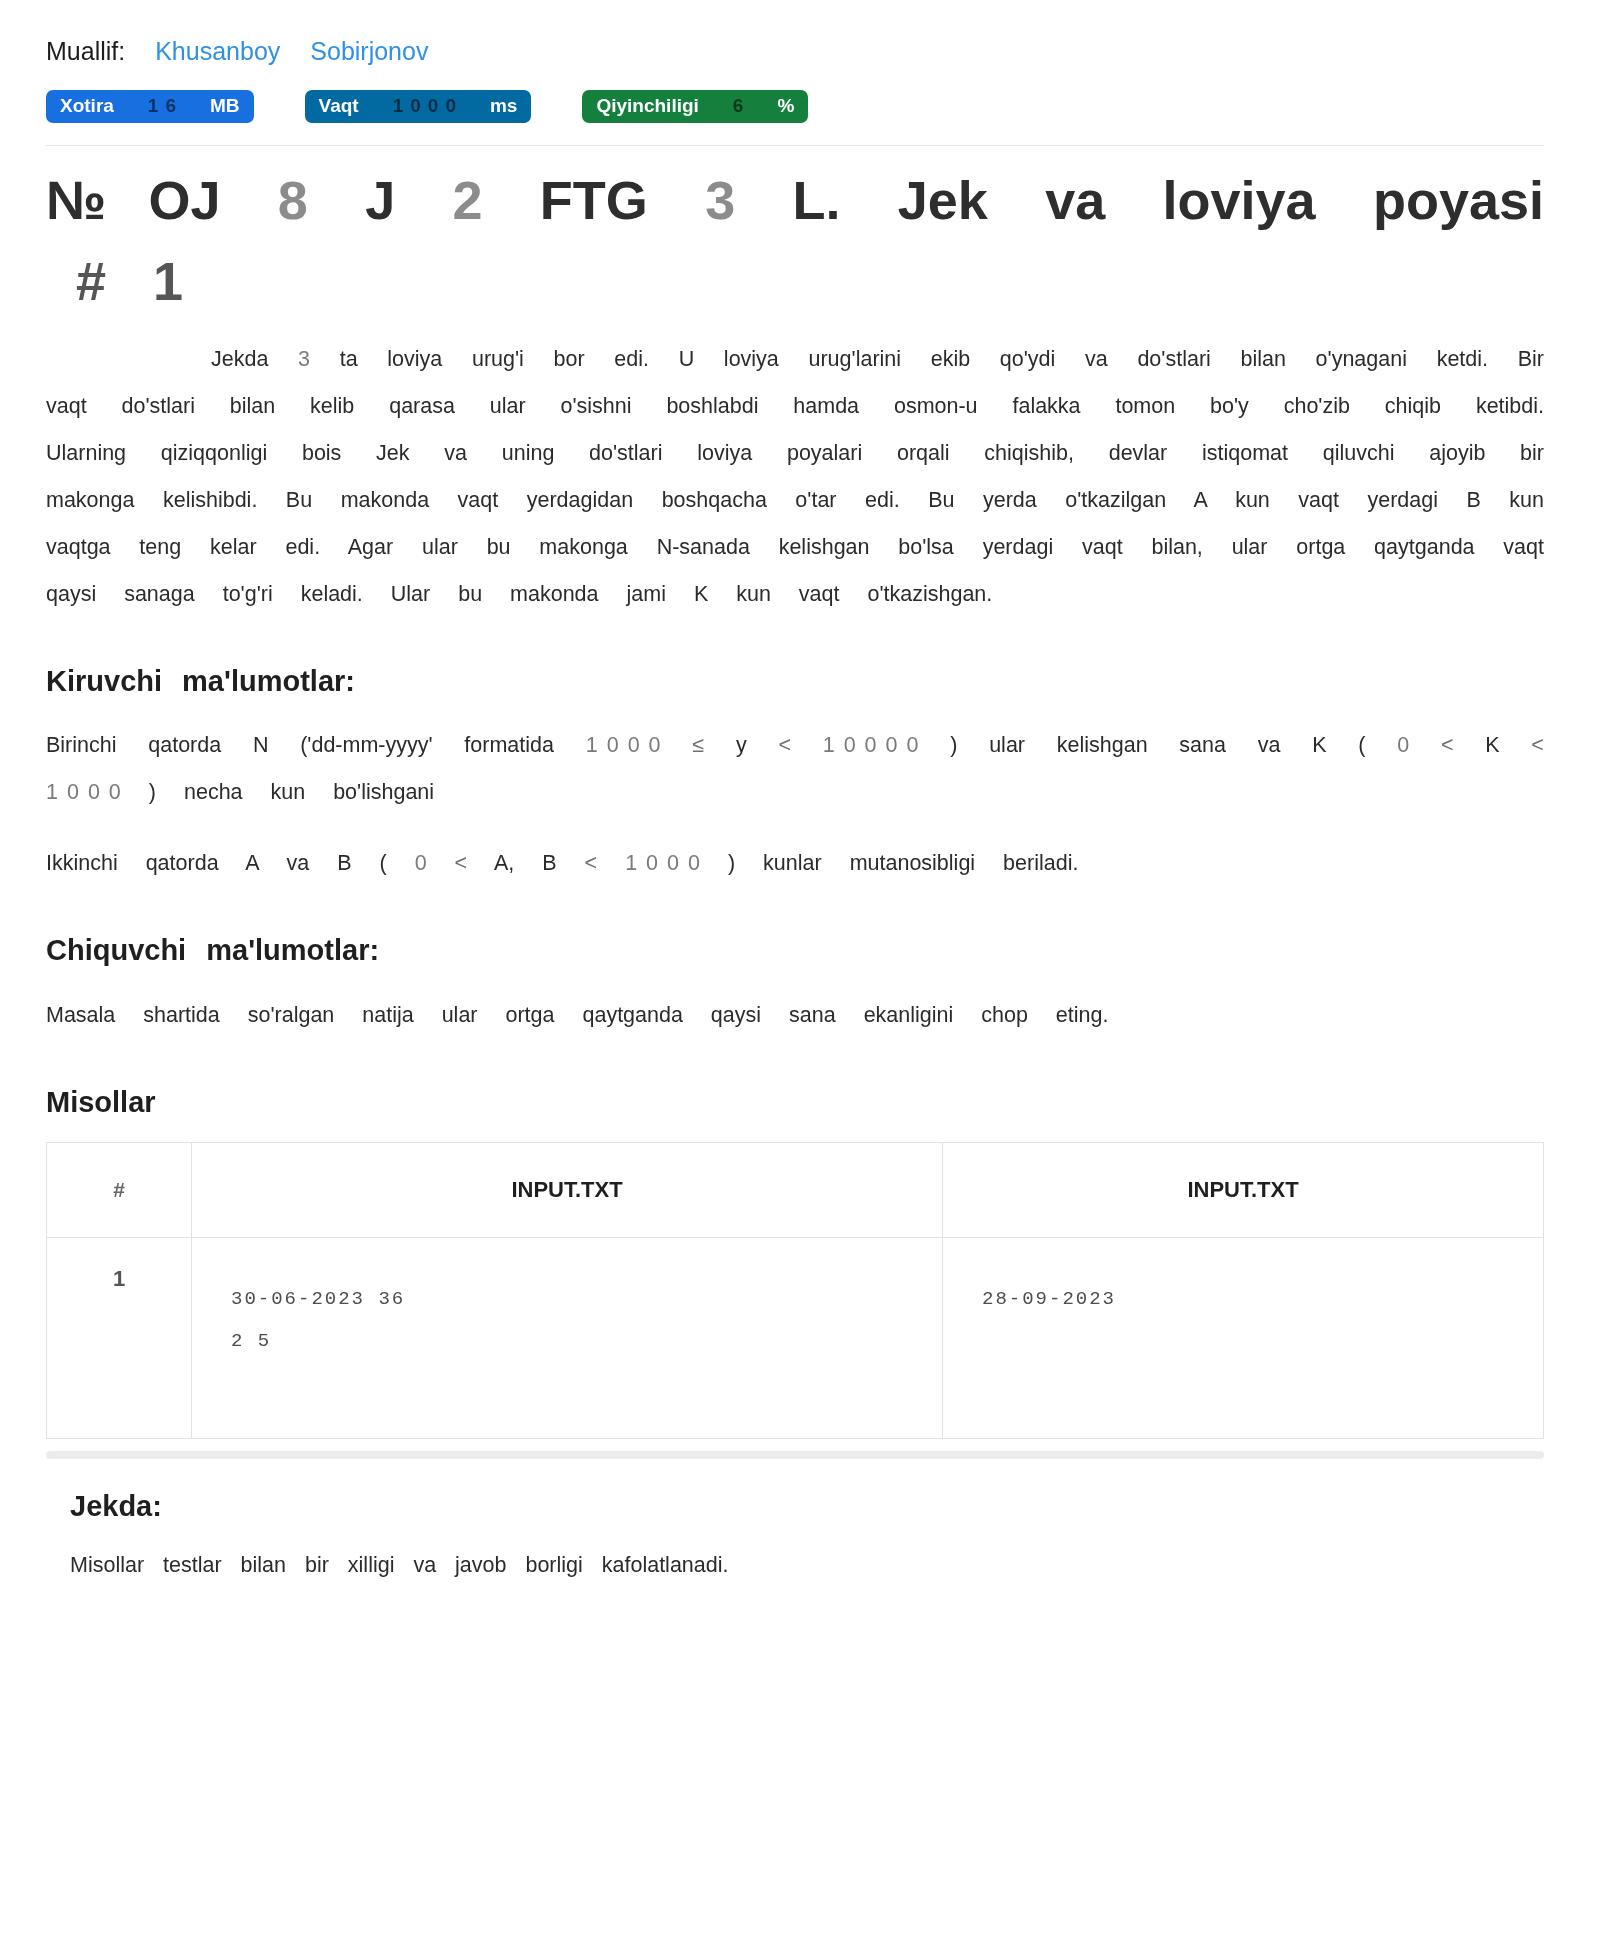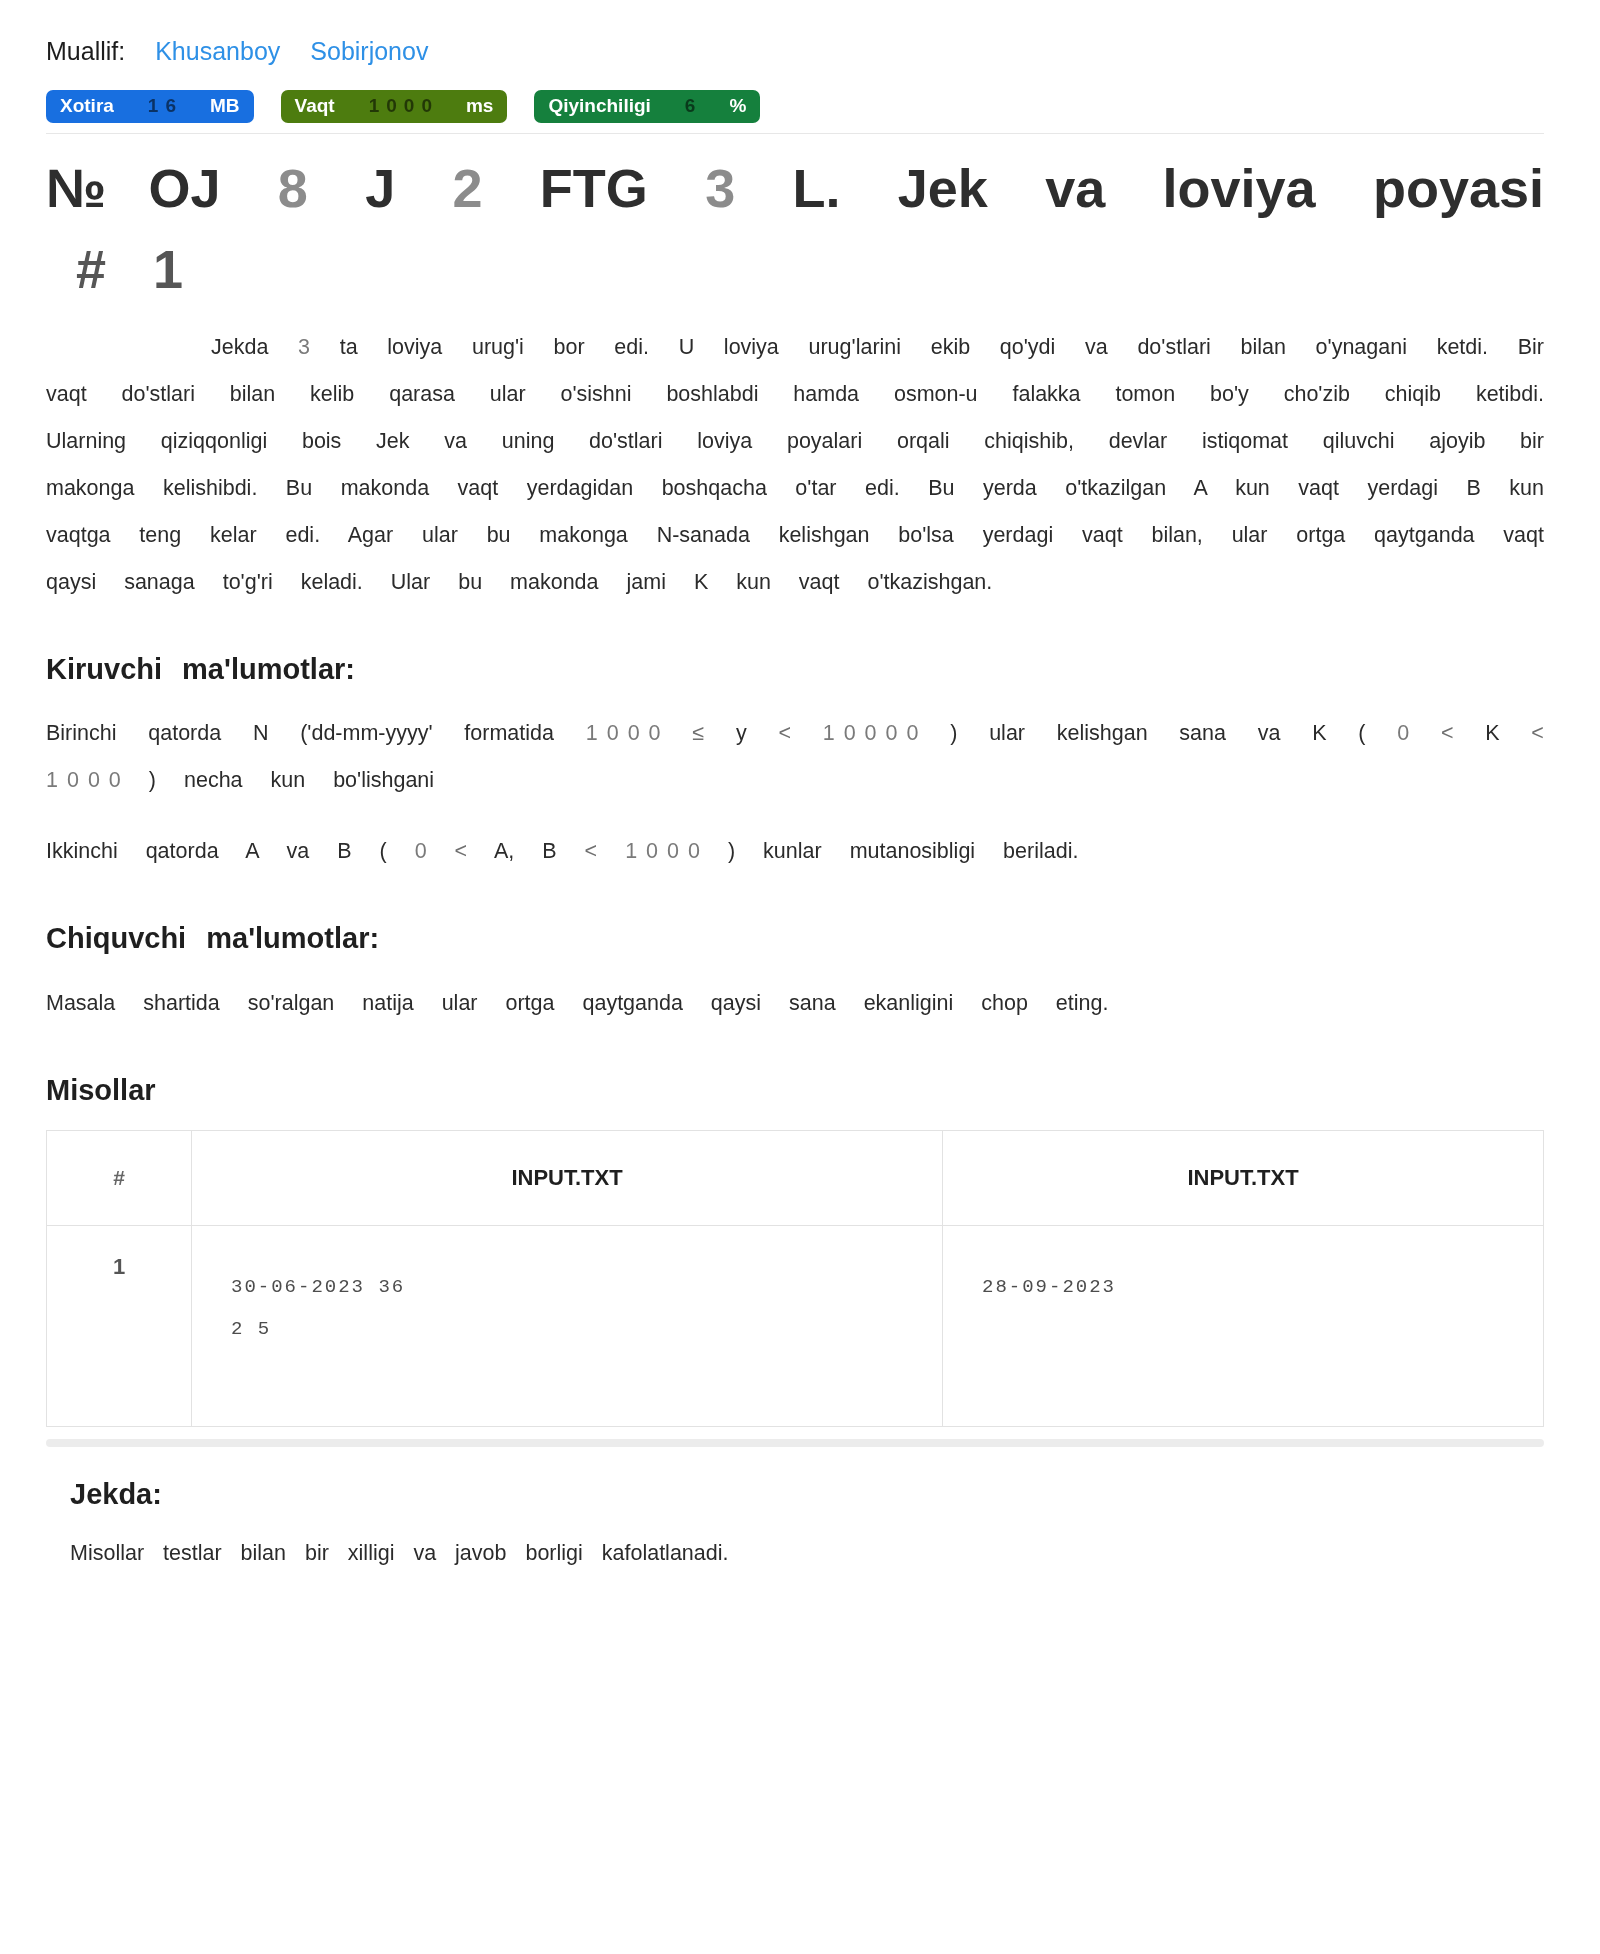--- a/index.html
+++ b/index.html
@@ -8,29 +8,29 @@
     font-family:"Liberation Sans", sans-serif;color:#2b2b2b;
   }
   .page{padding:37px 56px 0 46px;}
 
   
   .author{display:flex;align-items:baseline;gap:30px;font-size:25px;margin:0 0 24px;}
   .author .label{color:#1d1d1d;}
   .author a{color:#2e90e6;text-decoration:none;cursor:pointer;}
 
   
-  .badges{display:flex;gap:27px;margin:0 0 10px;}
+  .badges{display:flex;gap:51px;margin:0 0 22px;}
   .badge{
     display:inline-flex;align-items:center;gap:34px;
     border-radius:7px;padding:4px 14px;font-size:19px;font-weight:700;color:#ffffff;
     line-height:1.3;
   }
   .badge .bval{color:rgba(0,0,0,.55);letter-spacing:7px;margin-right:-7px;}
   .badge-memory{background:#186fe0;}
-  .badge-time{background:#4d7c0f;}
+  .badge-time{background:#0369a1;}
   .badge-difficulty{background:#15803d;}
 
   hr.rule{border:none;border-top:1px solid #e7e7e7;margin:0 0 14px;}
 
   
   .title{font-size:54px;font-weight:700;color:#2e2e2e;line-height:1.5;margin:0 0 14px;}
   .title-line1{text-align:justify;text-align-last:justify;}
   .title-line2{padding-left:30px;word-spacing:32px;color:#565656;}
   .title .num{color:#8c8c8c;letter-spacing:0;margin-right:0;}
 

